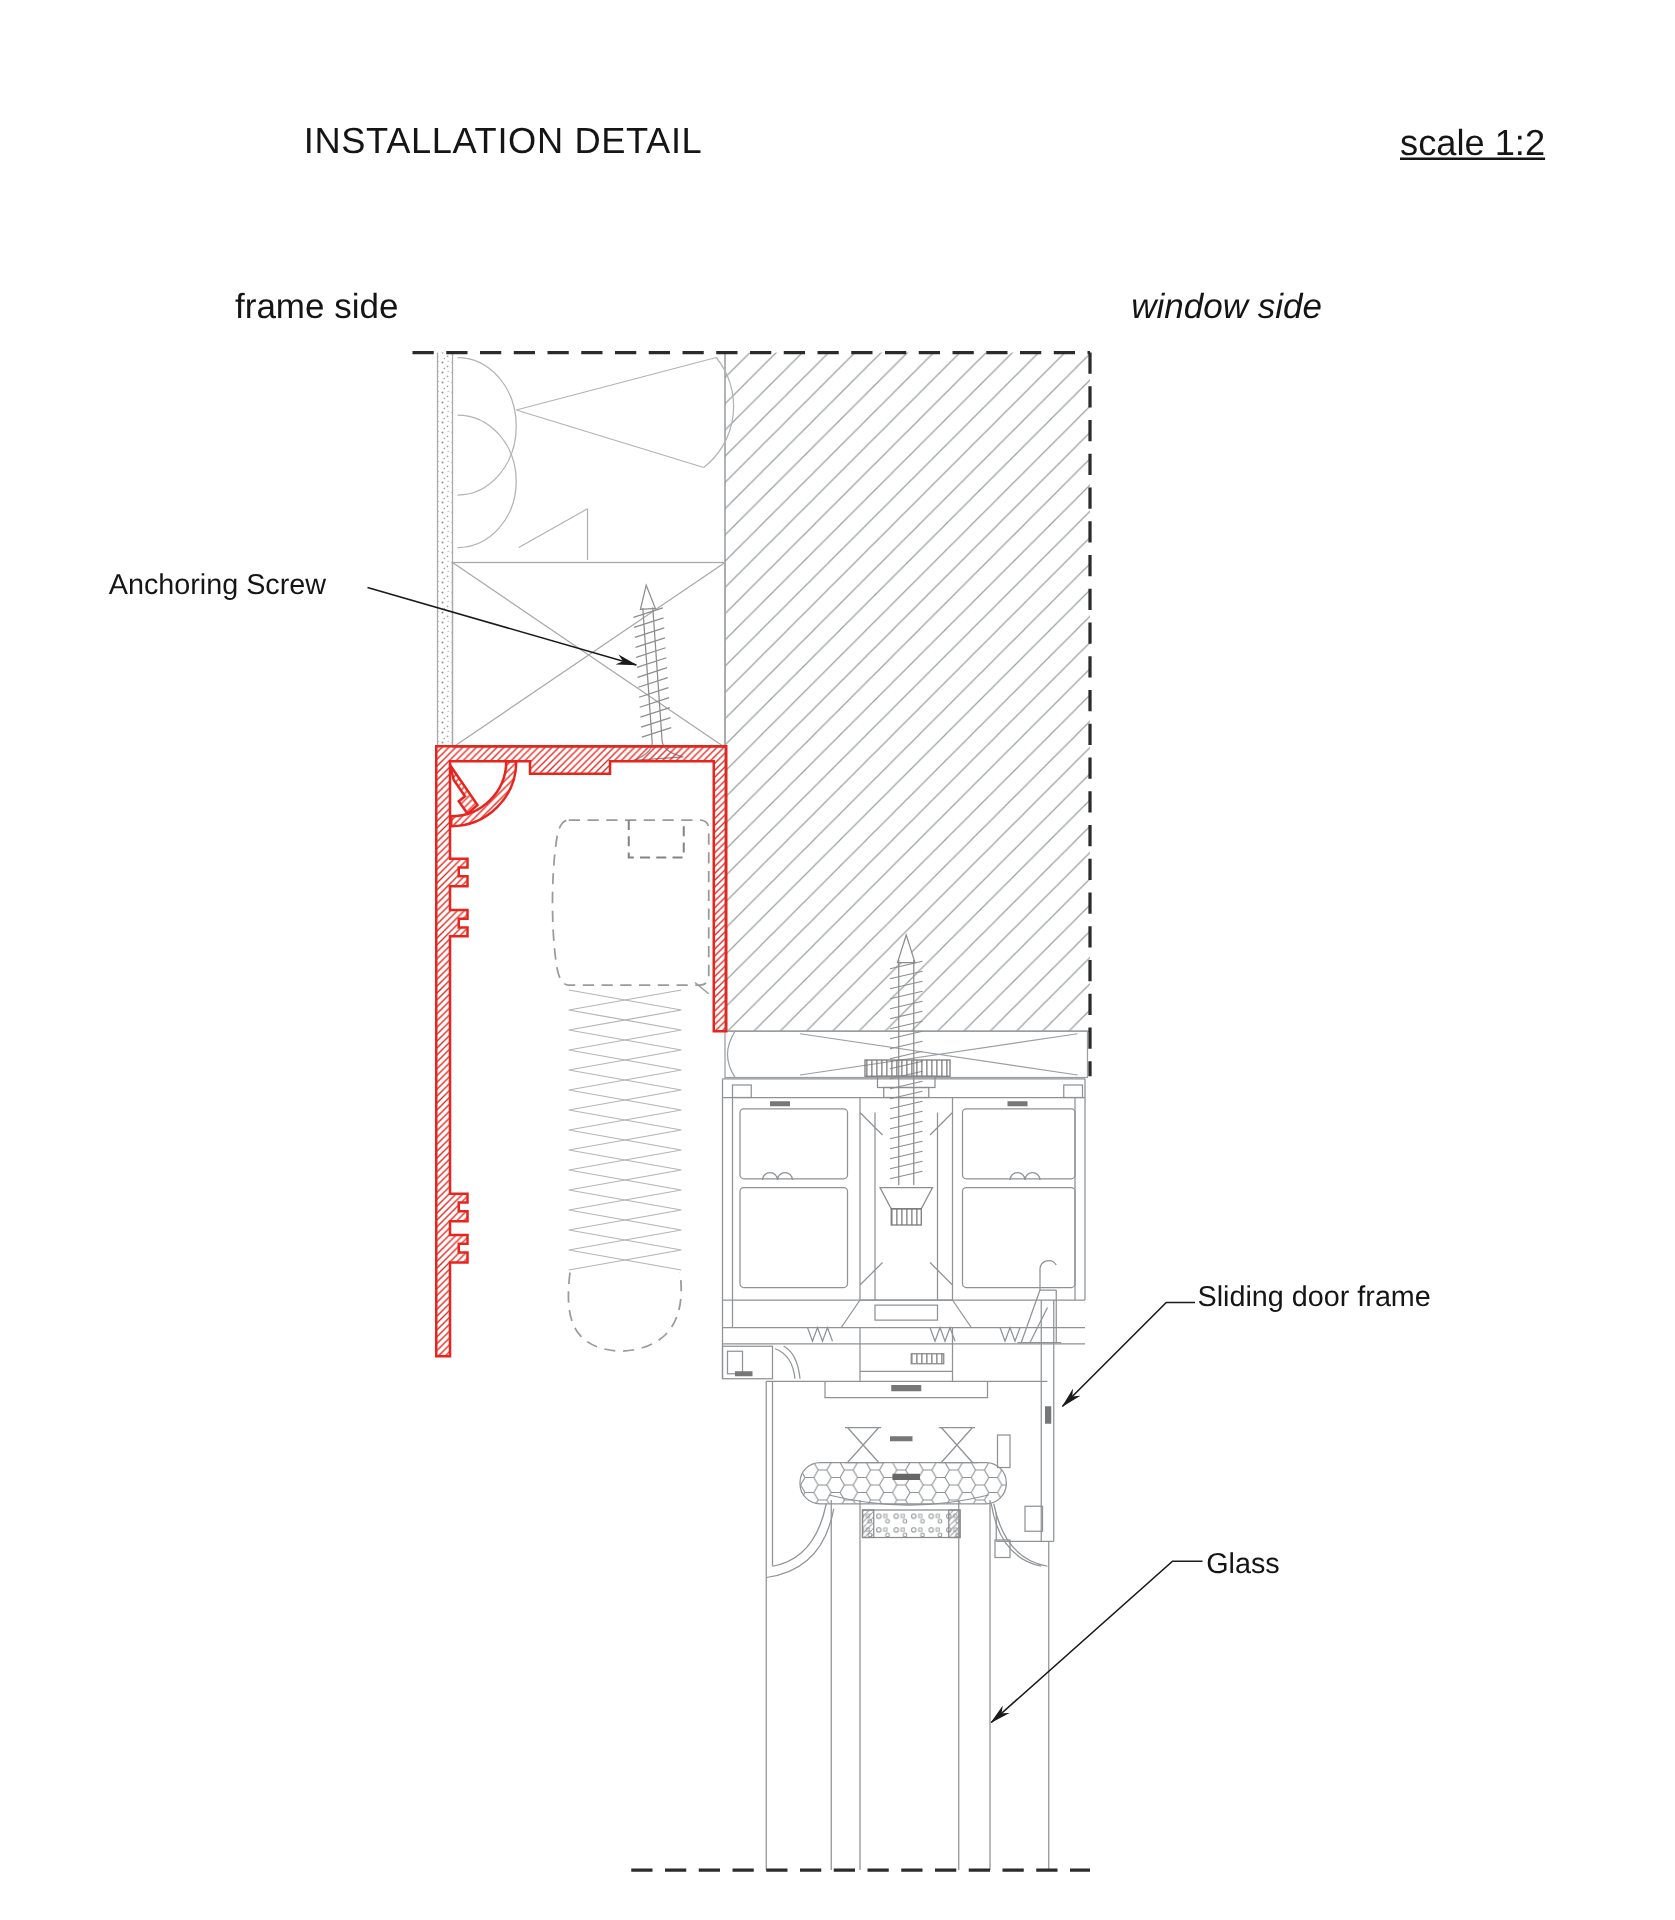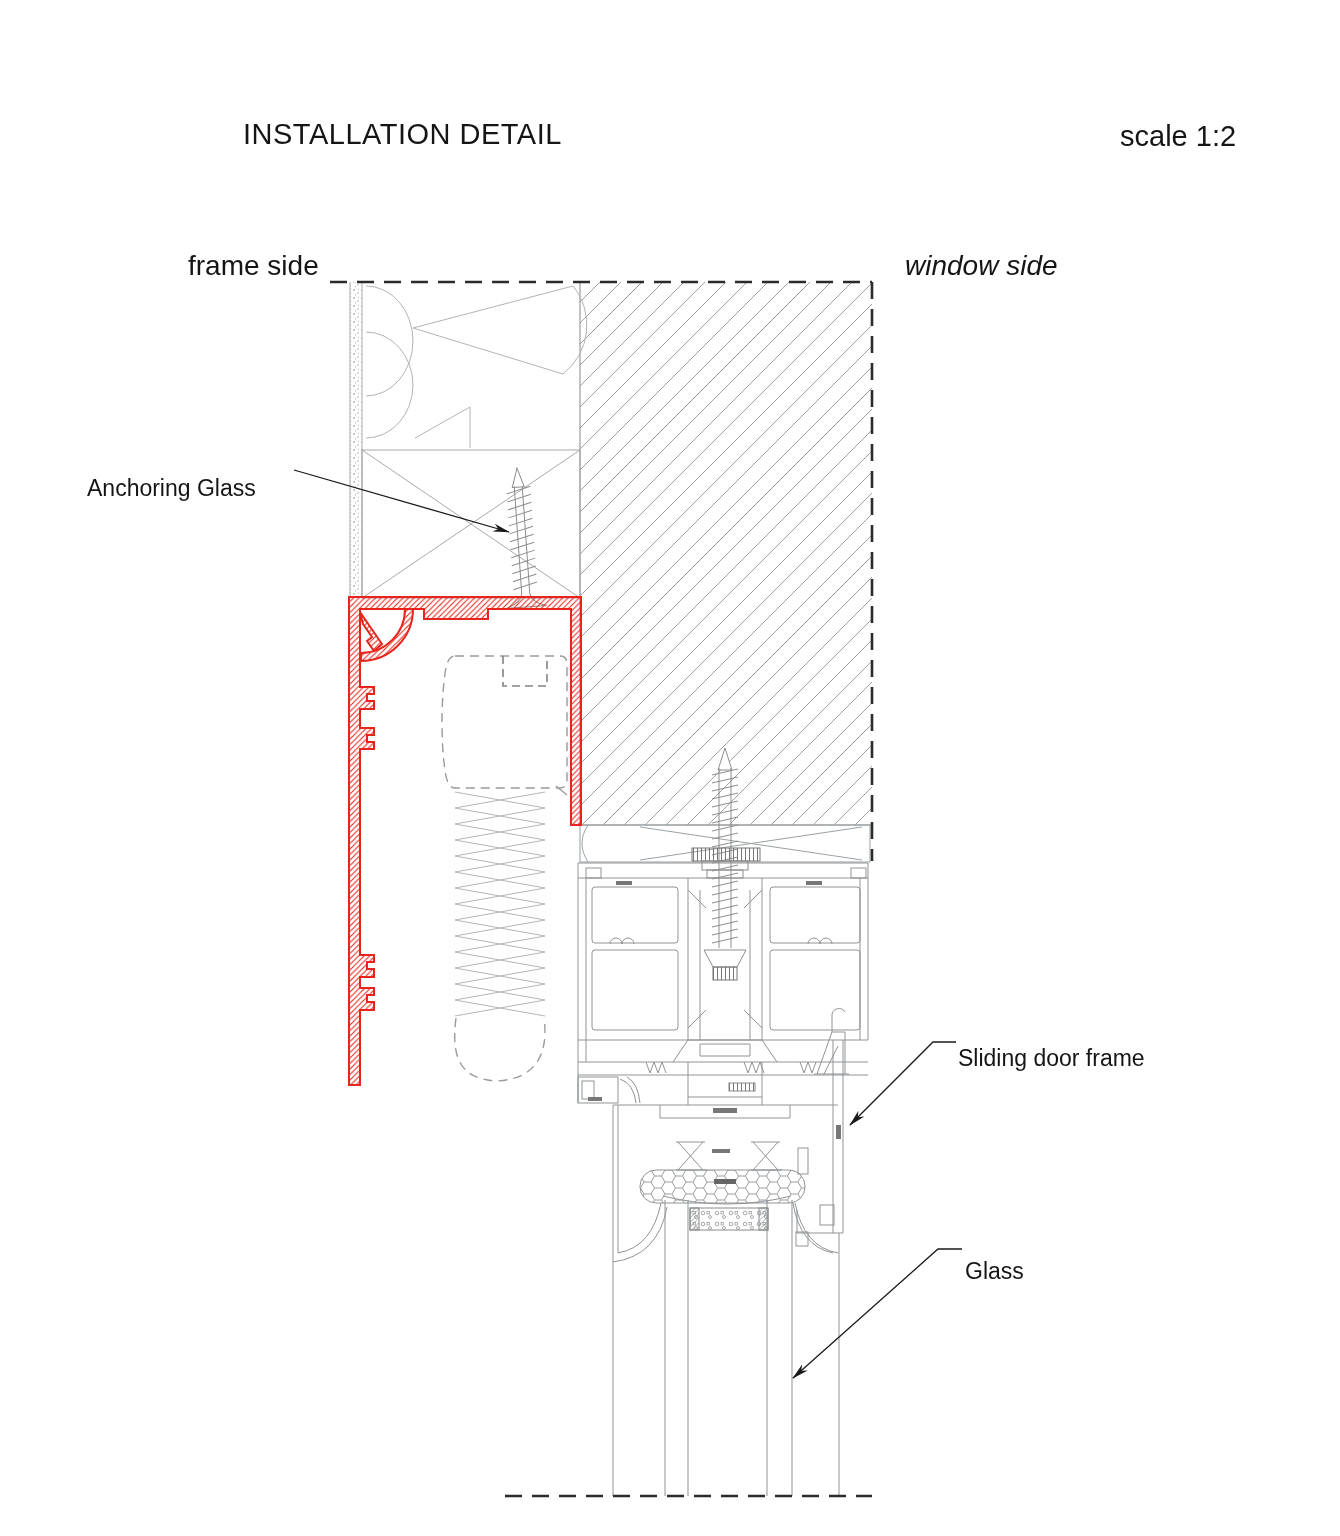--- a/index.html
+++ b/index.html
@@ -1,21 +1,21 @@
 <!DOCTYPE html>
 <html><head>
 <meta charset="utf-8">
 <style>
   html,body{margin:0;padding:0;background:#ffffff;}
   .canvas{position:relative;width:1340px;height:1536px;background:#fff;overflow:hidden;
           font-family:"Liberation Sans", sans-serif;color:#111;}
   .canvas svg{position:absolute;left:0;top:0;}
-  .lbl{position:absolute;white-space:nowrap;color:#151515;margin-top:21px;}
+  .lbl{position:absolute;white-space:nowrap;color:#151515;}
   .title{left:243px;top:97px;font-size:29px;letter-spacing:.5px;}
-  .scale{left:1120px;top:99px;font-size:29px;}
+  .scale{left:1120px;top:99px;font-size:29px;text-decoration:underline;}
   .side-l{left:188px;top:229px;font-size:28px;}
   .side-r{left:905px;top:229px;font-size:28px;font-style:italic;}
   .ann{font-size:23px;}
   .ann-screw{left:87px;top:454px;}
   .ann-frame{left:958px;top:1024px;text-align:right;}
   .ann-glass{left:965px;top:1237px;}
 </style>
 </head>
 <body>
 
@@ -182,16 +182,16 @@
     <path d="M294,470 L509,532" marker-end="url(#arr)"></path>
     <path d="M956,1042 H933 L850,1125" marker-end="url(#arr)"></path>
     <path d="M962,1249 H938 L793,1378" marker-end="url(#arr)"></path>
   </g>
 </svg>
 
   <div class="lbl title">INSTALLATION DETAIL</div>
   <div class="lbl scale">scale 1:2</div>
   <div class="lbl side-l">frame side</div>
   <div class="lbl side-r">window side</div>
-  <div class="lbl ann ann-screw">Anchoring Glass</div>
+  <div class="lbl ann ann-screw">Anchoring Screw</div>
   <div class="lbl ann ann-frame">Sliding door frame</div>
   <div class="lbl ann ann-glass">Glass</div>
 </div>
 
 </body></html>

